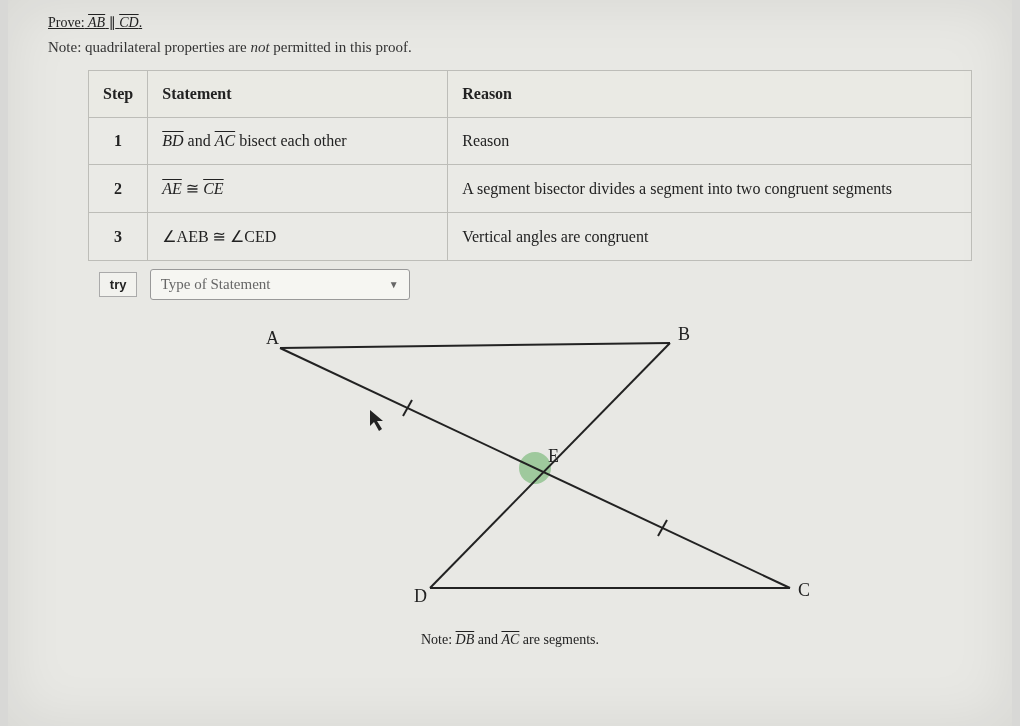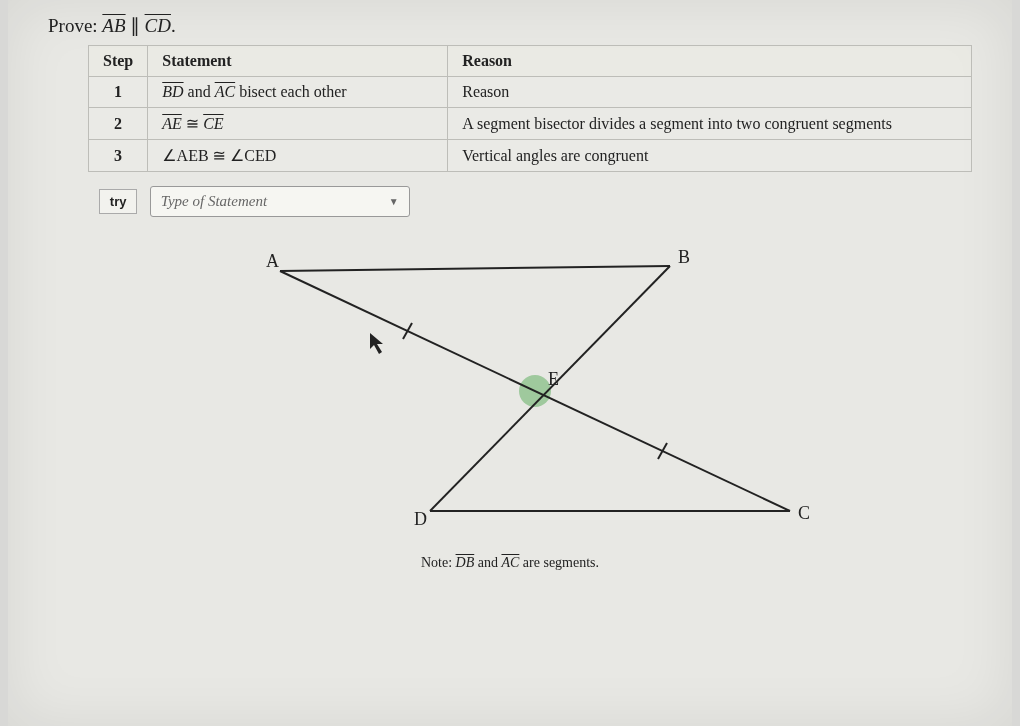--- a/index.html
+++ b/index.html
@@ -24,37 +24,38 @@
     color: #555;
     font-size: 14px;
     border-bottom: 1px solid transparent;
     text-decoration: line-through;
     opacity: 0.6;
     height: 18px;
     overflow: hidden;
   }
   .prove-row {
     padding: 14px 40px 8px 40px;
-    font-size: 19px;
+    font-size: 14px;
+    text-decoration: underline;
   }
   .overline { text-decoration: overline; font-style: italic; }
   .note-row {
     padding: 0 40px 14px 40px;
     font-size: 15px;
     color: #333;
   }
   .note-row .not { font-style: italic; }
   .proof-table {
     margin: 0 40px 0 80px;
     border-collapse: collapse;
     width: calc(100% - 120px);
   }
   .proof-table th, .proof-table td {
     border: 1px solid #bdbdb8;
-    padding: 6px 14px;
+    padding: 14px 14px;
     font-size: 16px;
     text-align: left;
     background: rgba(255,255,255,0.1);
   }
   .proof-table th {
     font-weight: bold;
     background: rgba(240,240,230,0.3);
   }
   .proof-table th.step-col, .proof-table td.step-col {
     width: 56px;
@@ -112,20 +113,23 @@
 <div class="page">
 
 
 <div class="prove-row">
   <span>Prove:</span>
   <span class="overline">AB</span>
   <span>∥</span>
   <span class="overline">CD</span><span>.</span>
 </div>
 
+<div class="note-row">
+  <span>Note: quadrilateral properties are </span><span class="not">not</span><span> permitted in this proof.</span>
+</div>
 
 <table class="proof-table">
   <thead>
     <tr>
       <th class="step-col">Step</th>
       <th class="statement-col">Statement</th>
       <th>Reason</th>
     </tr>
   </thead>
   <tbody>
@@ -145,21 +149,21 @@
     </tr>
     <tr>
       <td class="step-col">3</td>
       <td class="statement-col">∠AEB ≅ ∠CED</td>
       <td>Vertical angles are congruent</td>
     </tr>
     <tr class="try-row">
       <td class="step-col" style="background:transparent;border:none;padding:6px 2px;">
         <span class="try-btn">try</span>
       </td>
-      <td class="statement-col" style="background:transparent;border:none;padding:14px 2px;font-style:italic;">
+      <td class="statement-col" style="background:transparent;border:none;padding:8px 2px;">
         <div class="type-select">
           <span>Type of Statement</span>
           <span class="caret">▼</span>
         </div>
       </td>
       <td style="background:transparent;border:none;"></td>
     </tr>
   </tbody>
 </table>
 

